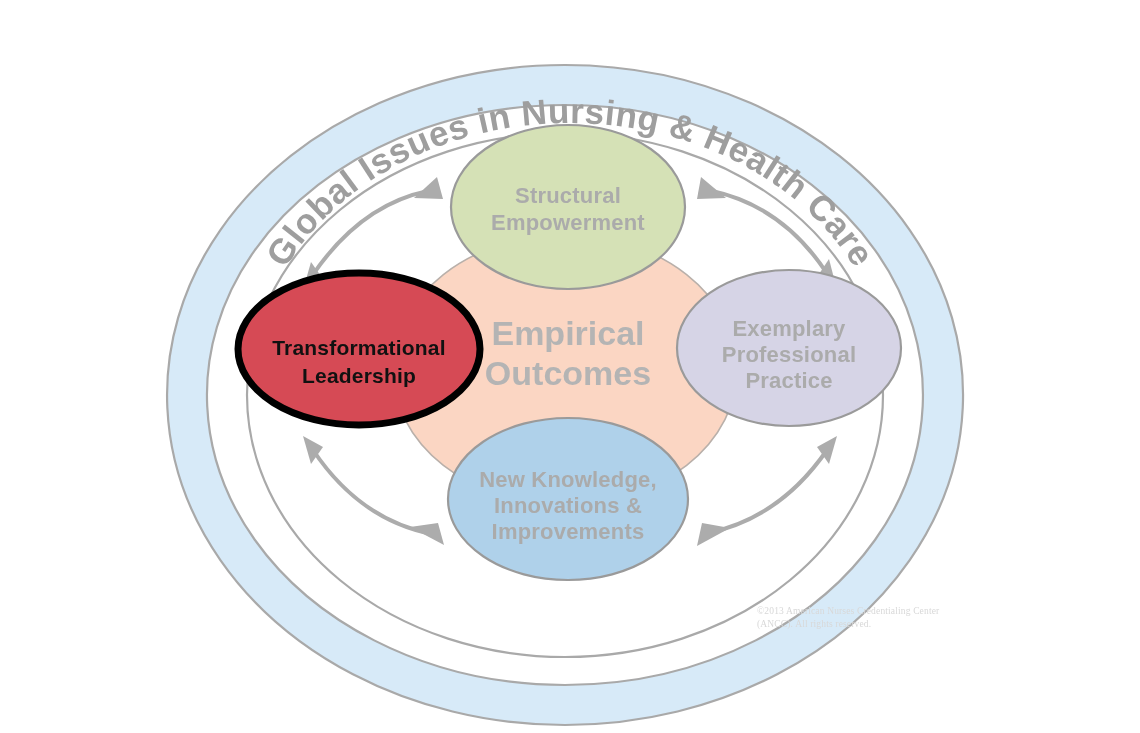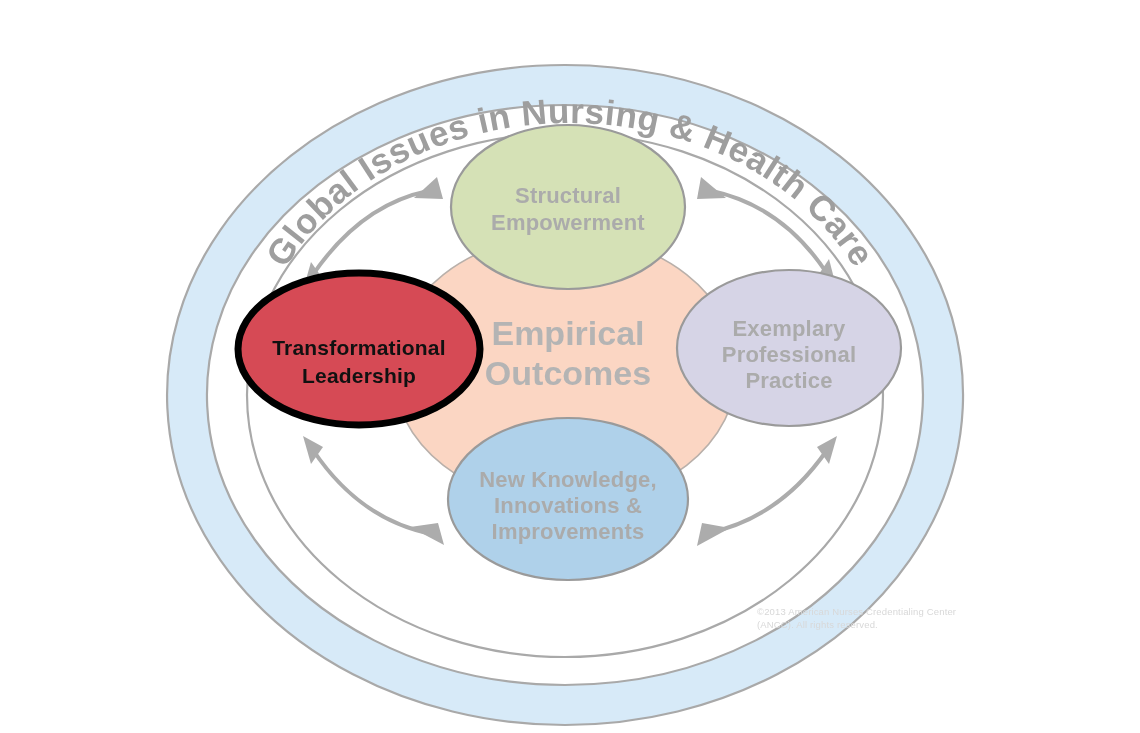--- a/index.html
+++ b/index.html
@@ -81,21 +81,21 @@
     stroke-width: 4;
   }
   .arrow-head {
     fill: #ACACAC;
   }
   .copyright-block {
     position: absolute;
     left: 757px;
     top: 605px;
     width: 230px;
-    font-family: Liberation Sans, sans-serif;
+    font-family: Liberation Serif, serif;
     font-size: 9.5px;
     line-height: 13px;
     color: #D8D8D8;
     letter-spacing: 0.15px;
   }
 </style>
 </head>
 <body>
 
 <div id="diagram-root">

